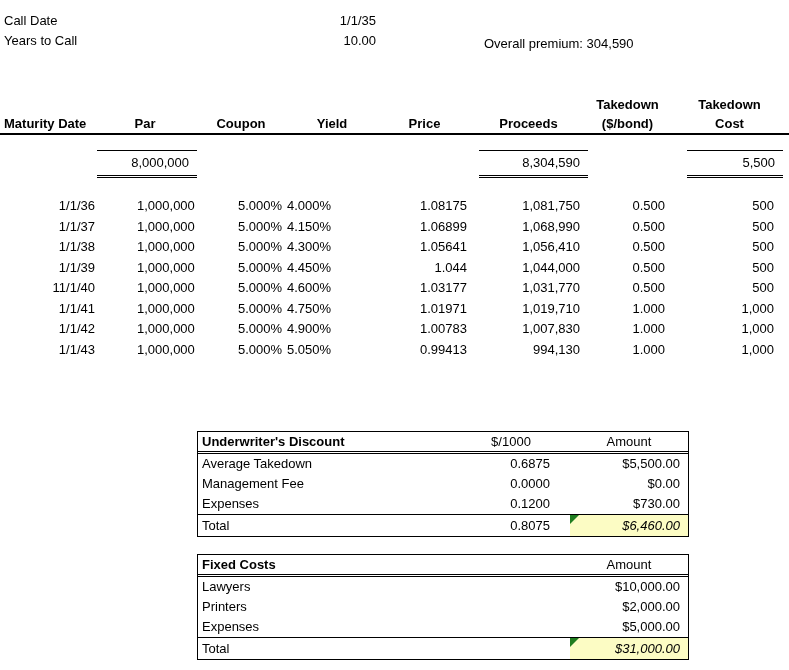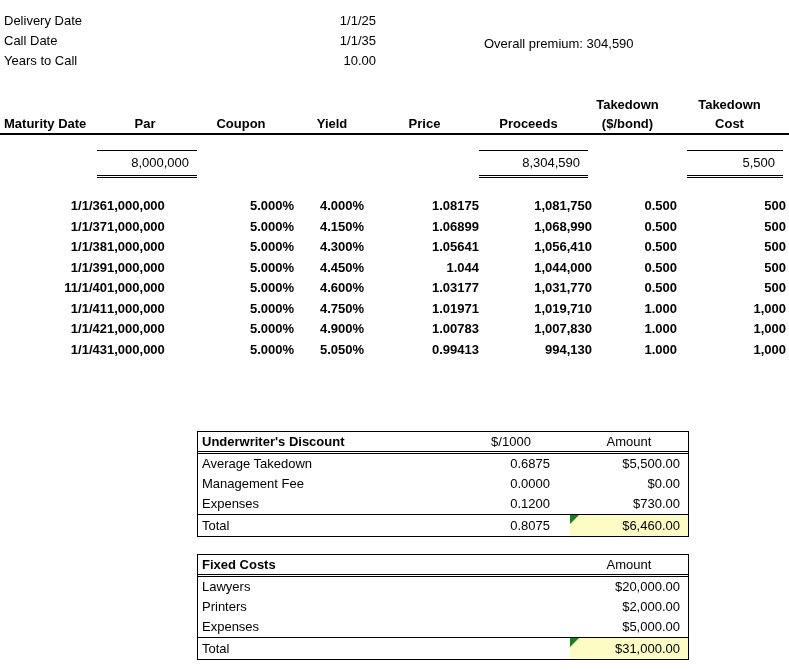--- a/index.html
+++ b/index.html
@@ -23,23 +23,23 @@
   .premium { position: absolute; left: 484px; top: 35px; height: 18px; line-height: 18px; }
 
   
   .bond-grid {
     display: grid;
     grid-template-columns: 95px 100px 92px 90px 95px 113px 85px 119px;
     width: 789px;
   }
   .cell { white-space: nowrap; overflow: hidden; }
   .c0 { text-align: right; padding-right: 0; }
-  .c1 { text-align: left; padding-right: 7px; }
+  .c1 { text-align: left; padding-right: 7px; margin-left: 42px; }
   .c2 { text-align: right; padding-right: 5px; }
-  .c3 { text-align: center; padding-right: 4px; }
+  .c3 { text-align: left; padding-right: 4px; }
   .c4 { text-align: right; padding-right: 5px; }
   .c5 { text-align: right; padding-right: 5px; }
   .c6 { text-align: right; padding-right: 5px; }
   .c7 { text-align: right; padding-right: 15px; }
 
   .bond-header {
     position: absolute; left: 0; top: 95px; width: 789px;
     border-bottom: 2px solid #000;
     font-weight: bold;
   }
@@ -55,23 +55,22 @@
     border-top: 1px solid #000;
     border-bottom: 3px double #000;
     text-align: right;
     white-space: nowrap;
   }
   #total-par      { left: 97px;  width: 100px; padding-right: 8px; }
   #total-proceeds { left: 479px; width: 109px; padding-right: 8px; }
   #total-cost     { left: 687px; width: 96px;  padding-right: 8px; }
 
   .bond-rows {
-    position: absolute; left: 12px; top: 196px; width: 700px;
+    position: absolute; left: 0; top: 196px; width: 700px;
     grid-auto-rows: 20.5px;
-    font-weight: bold;
   }
   .bond-rows .cell { line-height: 20.5px; }
 
   
   .mini-table {
     position: absolute;
     left: 197px;
     width: 492px;
     border: 1.5px solid #000;
     background: #fff;
@@ -88,38 +87,34 @@
     display: flex;
     height: 22px; line-height: 21px;
     border-top: 1.5px solid #000;
   }
   .mt-label { flex: 1 1 auto; padding-left: 4px; white-space: nowrap; }
   .mt-title { font-weight: bold; }
   .mt-col { flex: 0 0 118px; white-space: nowrap; }
   .mt-col.head { text-align: center; }
   .mt-col.per1000 { text-align: right; padding-right: 20px; }
   .mt-col.amount { text-align: right; padding-right: 8px; }
-  .hl-cell { position: relative; background: var(--highlight, #FCFCC4); }
+  .hl-cell { position: relative; background: var(--highlight, #FCFCC4); font-style: italic; }
   .corner-tri {
     position: absolute; left: 0; top: 0;
     width: 0; height: 0;
     border-top: 9px solid var(--tri-green, #1F7D1F);
     border-right: 9px solid transparent;
   }
 </style>
 </head>
 <body>
 
 <div id="sheet">
 
   <div class="info-block">
-    <div class="info-row">
-      <span>Delivery Date</span>
-      <span>1/1/25</span>
-    </div>
     <div class="info-row">
       <span>Call Date</span>
       <span>1/1/35</span>
     </div>
     <div class="info-row">
       <span>Years to Call</span>
       <span>10.00</span>
     </div>
   </div>
 
@@ -250,21 +245,21 @@
     </div>
   </div>
 
   <div class="mini-table" id="fc-table">
     <div class="mt-header">
       <div class="mt-label mt-title">Fixed Costs</div>
       <div class="mt-col head">Amount</div>
     </div>
     <div class="mt-row">
       <div class="mt-label">Lawyers</div>
-      <div class="mt-col amount">$20,000.00</div>
+      <div class="mt-col amount">$10,000.00</div>
     </div>
     <div class="mt-row">
       <div class="mt-label">Printers</div>
       <div class="mt-col amount">$2,000.00</div>
     </div>
     <div class="mt-row">
       <div class="mt-label">Expenses</div>
       <div class="mt-col amount">$5,000.00</div>
     </div>
     <div class="mt-total">

